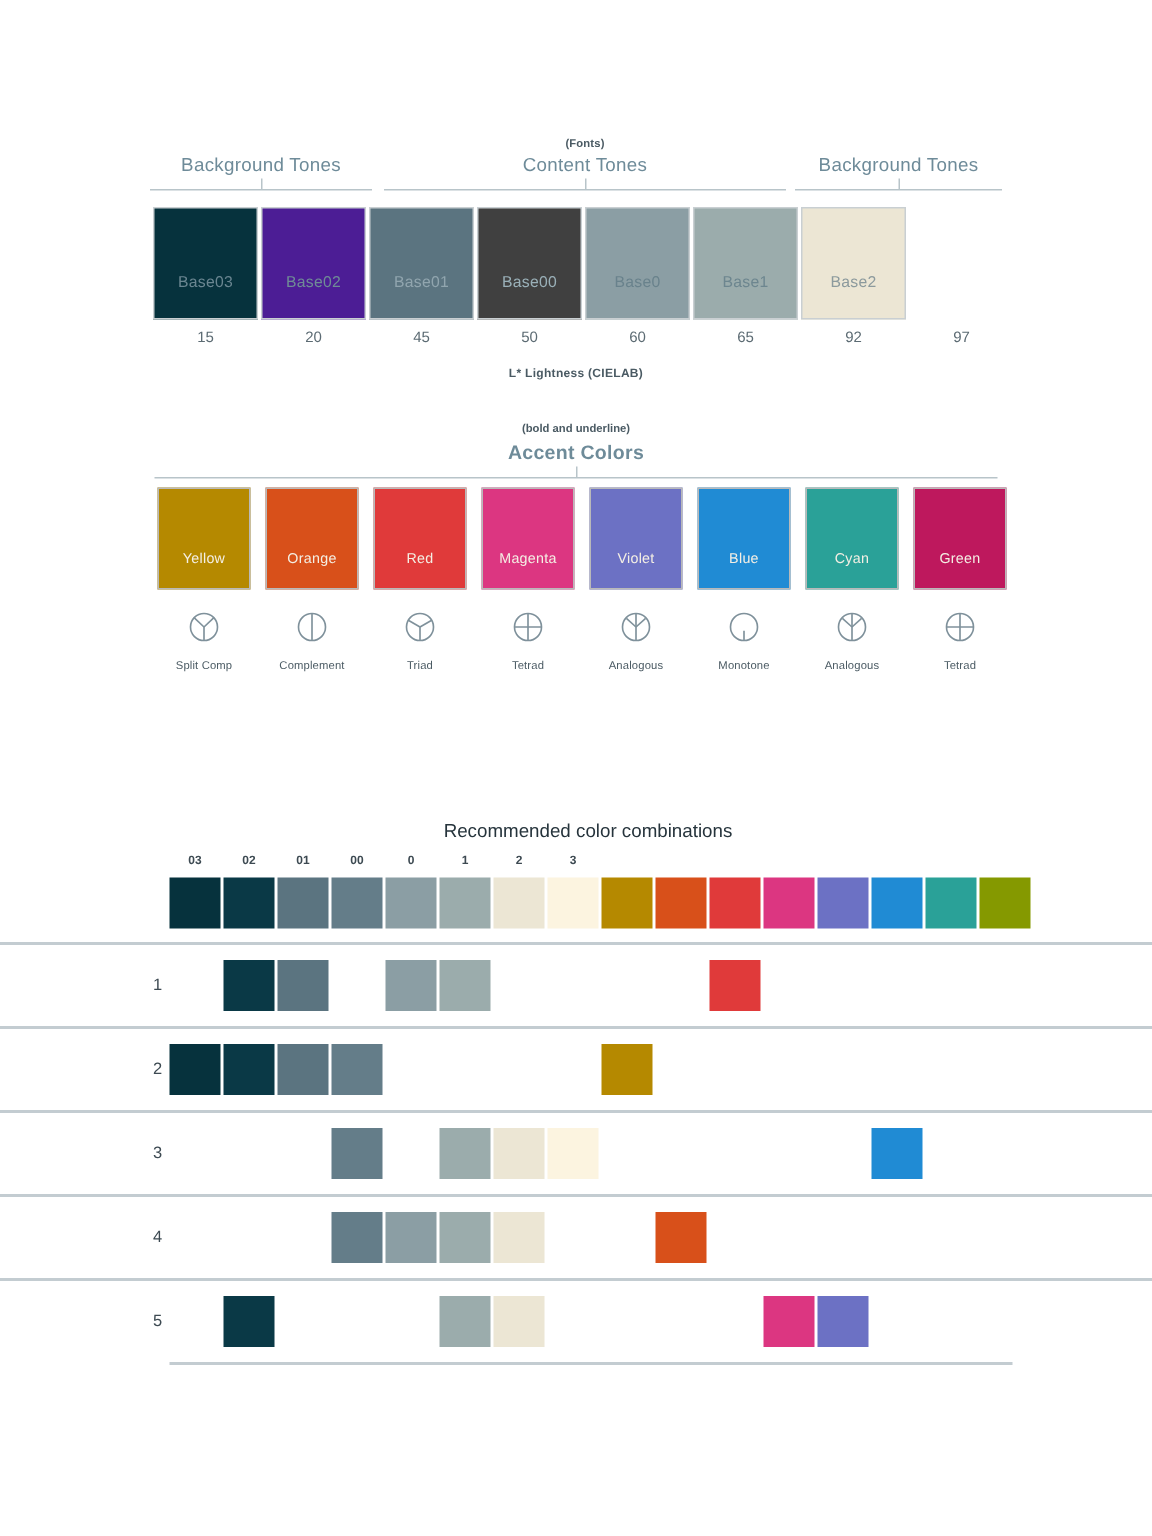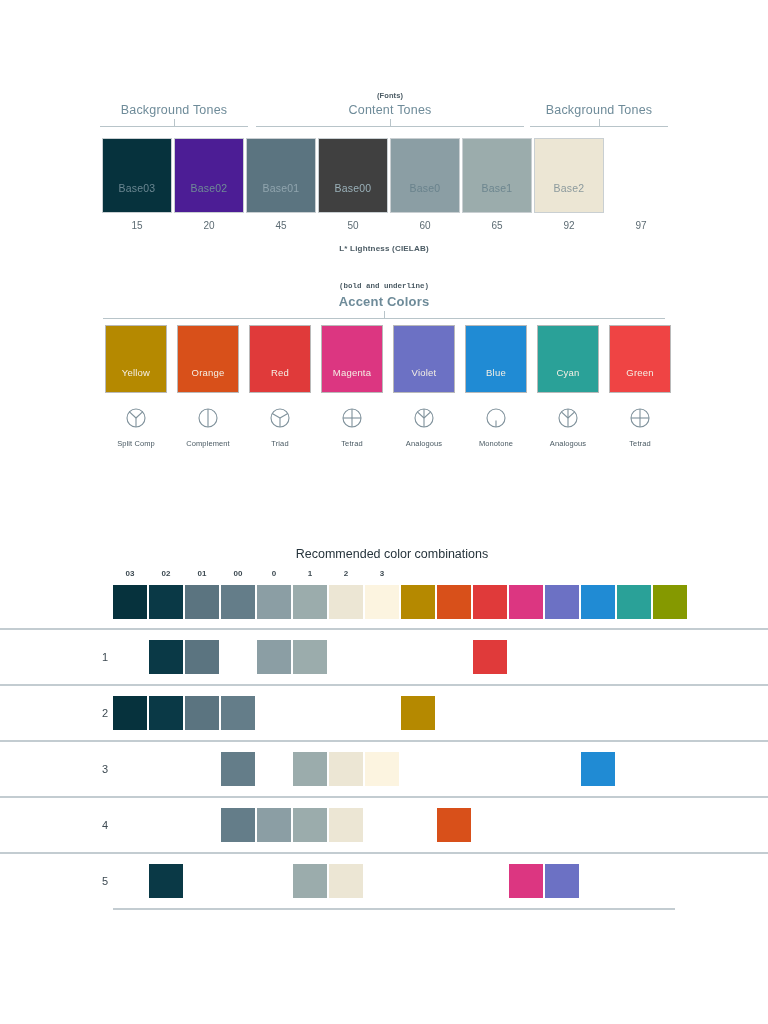--- a/index.html
+++ b/index.html
@@ -124,21 +124,20 @@
   #accent-header {
     text-align: center;
     width: 100%;
   }
   #accent-header .ah-note {
     font-size: 7.5px;
     font-weight: bold;
     color: #4a5a63;
     height: 12px;
     line-height: 12px;
-    font-family: Liberation Mono, monospace;
   }
   #accent-header .ah-title {
     font-size: 13px;
     font-weight: bold;
     color: #6e8b99;
     letter-spacing: 0.2px;
     height: 19px;
     line-height: 19px;
   }
   #accent-rule-wrap {
@@ -380,21 +379,21 @@
       </div>
       <div class="accent-swatch" style="left: 321px; background: rgb(220, 54, 129);">
         <span class="as-label">Magenta</span>
       </div>
       <div class="accent-swatch" style="left: 465px; background: rgb(32, 139, 212);">
         <span class="as-label">Blue</span>
       </div>
       <div class="accent-swatch" style="left: 537px; background: rgb(42, 161, 152);">
         <span class="as-label">Cyan</span>
       </div>
-      <div class="accent-swatch" style="left: 609px; background: #ef4444;">
+      <div class="accent-swatch" style="left: 609px; background: #be185d;">
         <span class="as-label">Green</span>
       </div>
     </div>
   <div class="harmony-row" id="harmony-row">
       <div class="harmony-cell" style="left: 105px;">
         <div class="hc-icon">
           <svg width="22" height="22" viewBox="0 0 22 22">
             <circle cx="11" cy="11" r="9" stroke="#7f919b" stroke-width="1.1" fill="none"></circle>
             <line x1="11" y1="11" x2="11" y2="20" stroke="#7f919b" stroke-width="1.1" fill="none"></line>
             <line x1="11" y1="11" x2="4.2" y2="4.6" stroke="#7f919b" stroke-width="1.1" fill="none"></line>

